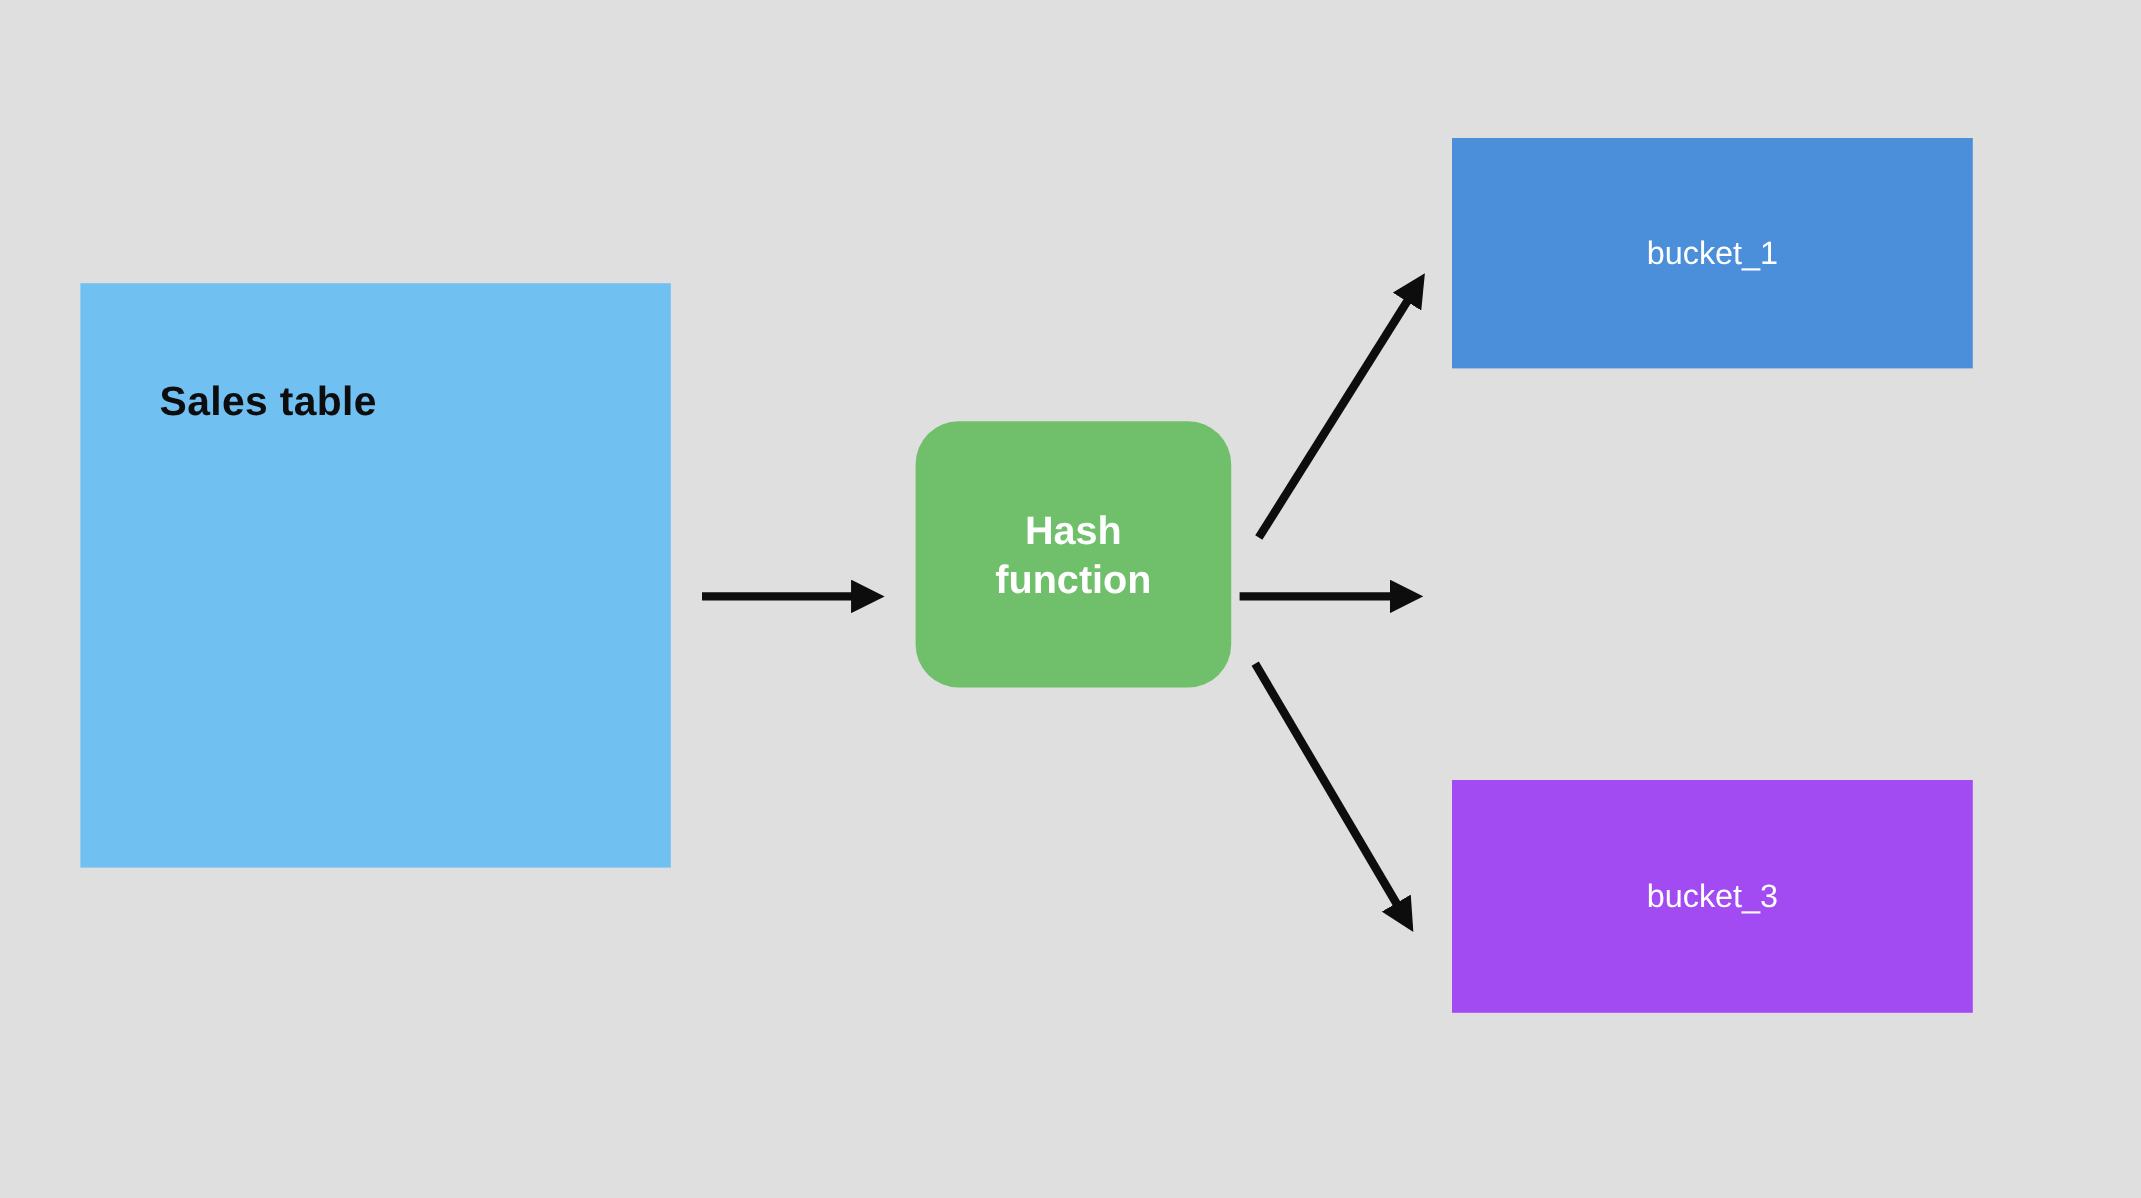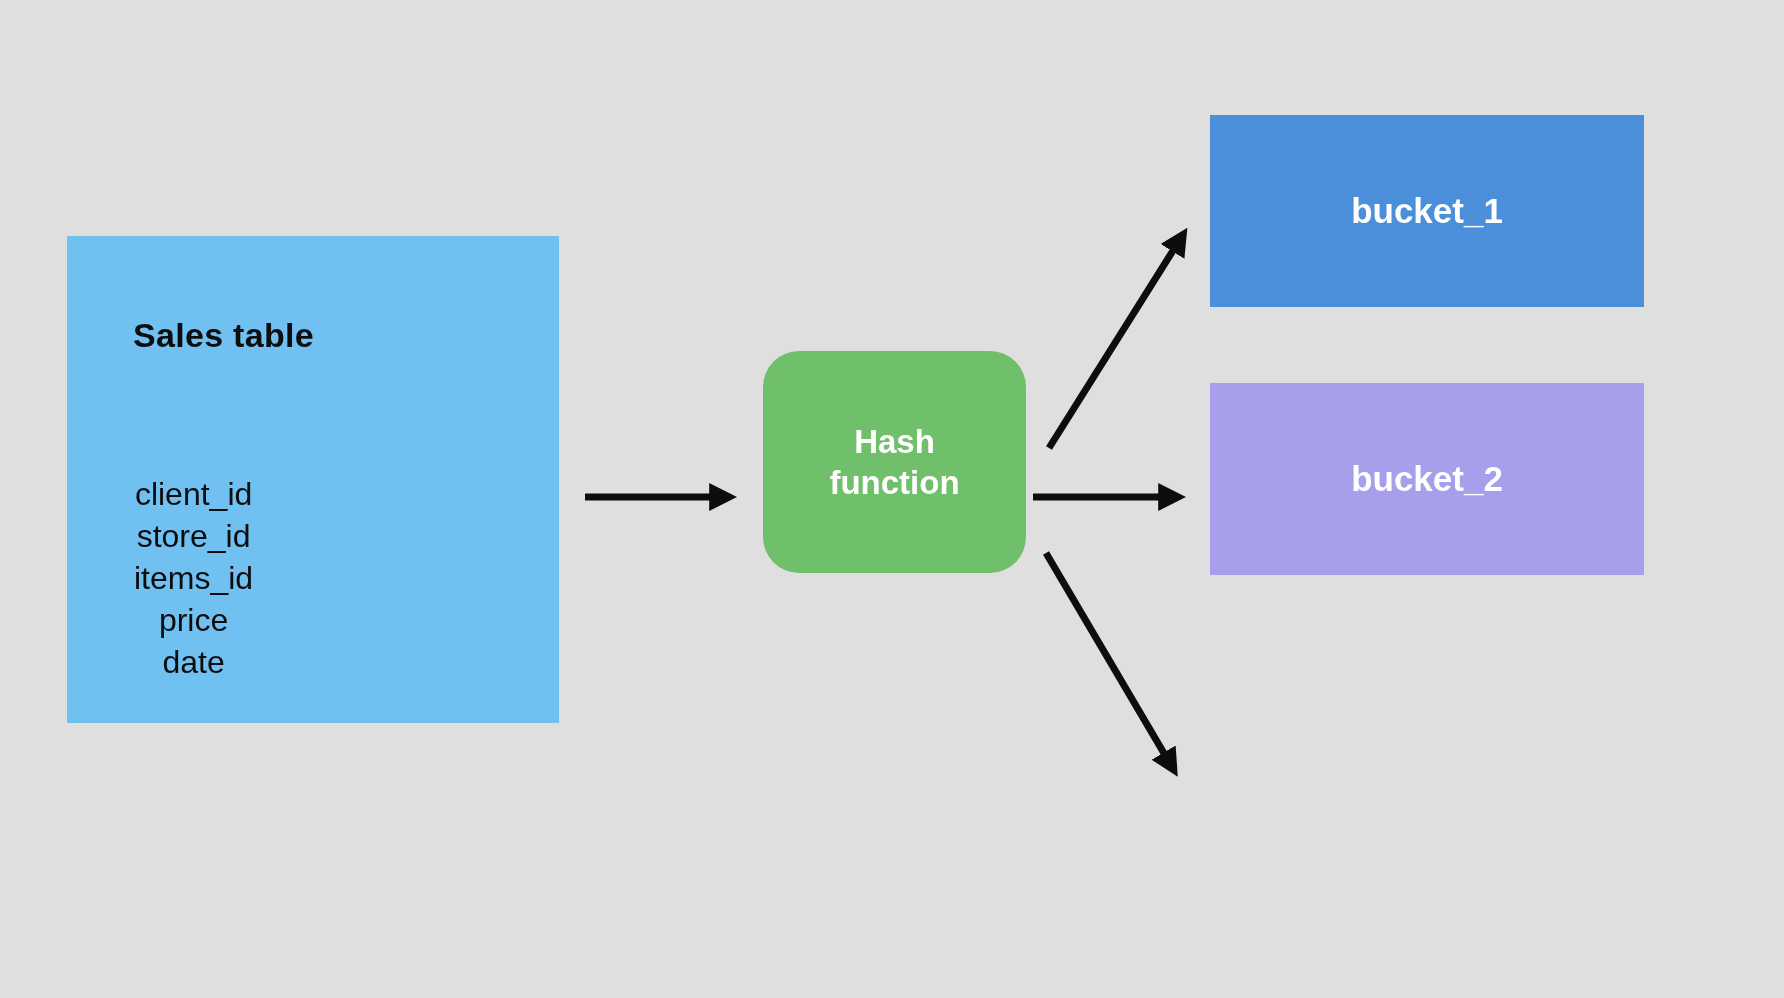--- a/index.html
+++ b/index.html
@@ -37,58 +37,51 @@
   }
 
   
   .bucket {
     left: 1210px; width: 434px; height: 192px;
     display: flex; align-items: center; justify-content: center;
   }
   #bucket-node-1 { top: 115px; }
   #bucket-node-2 { top: 383px; }
   #bucket-node-3 { top: 650px; height: 194px; }
-  .bucket-label { font-size: 35px; font-weight: 700; color: #FFFFFF; white-space: nowrap; }
+  .bucket-label { font-size: 27px; font-weight: 400; color: #FFFFFF; white-space: nowrap; }
 
   
   #arrow-layer { position: absolute; left: 0; top: 0; pointer-events: none; }
   #arrow-layer line { stroke: #0D0D0D; stroke-width: 7; }
   #arrow-layer .head { fill: #0D0D0D; }
 </style>
 </head>
 <body>
 
 <div id="canvas">
 
   <div class="node" id="sales-node" style="background-color: rgb(112, 192, 242);">
     <div class="sales-title">Sales table</div>
-    <div class="sales-fields">
-      <div>client_id</div>
-      <div>store_id</div>
-      <div>items_id</div>
-      <div>price</div>
-      <div>date</div>
-    </div>
   </div>
 
   <div class="node" id="hash-node" style="background-color: rgb(112, 191, 107);">
     <div class="hash-label">
       <div>Hash</div>
       <div>function</div>
     </div>
   </div>
 
   <div class="node bucket" id="bucket-node-1" style="background-color: rgb(75, 143, 218);">
     <span class="bucket-label">bucket_1</span>
   </div>
 
-  <div class="node bucket" id="bucket-node-2" style="background-color: rgb(167, 158, 236);">
-    <span class="bucket-label">bucket_2</span>
+
+  <div class="node bucket" id="bucket-node-3" style="background-color: rgb(163, 75, 242);">
+    <span class="bucket-label">bucket_3</span>
   </div>
-
 
   <svg id="arrow-layer" width="1784" height="998" viewBox="0 0 1784 998">
     <defs>
       <marker id="ah" viewBox="0 0 10 10" refX="1" refY="5" markerWidth="4" markerHeight="4" orient="auto-start-reverse" markerUnits="strokeWidth">
         <path class="head" d="M 0 0 L 10 5 L 0 10 z"></path>
       </marker>
     </defs>
     <line x1="585" y1="497" x2="712" y2="497" marker-end="url(#ah)"></line>
     <line x1="1049" y1="448" x2="1174" y2="249" marker-end="url(#ah)"></line>
     <line x1="1033" y1="497" x2="1161" y2="497" marker-end="url(#ah)"></line>

